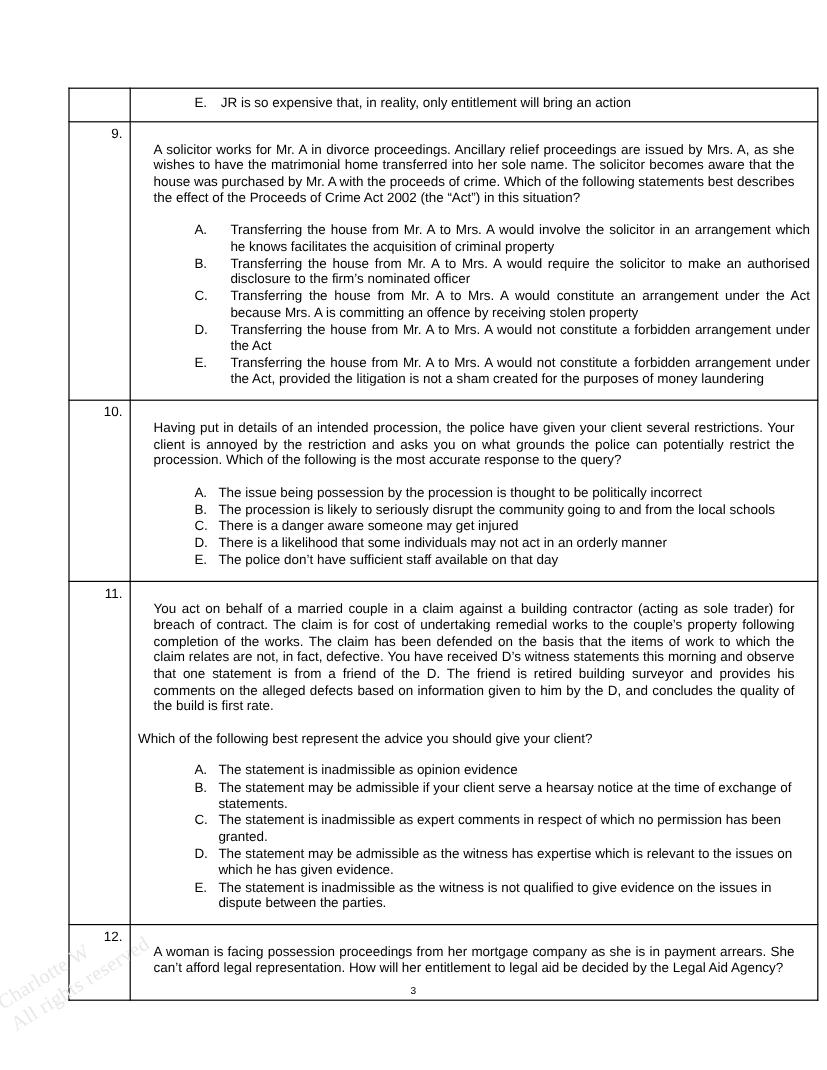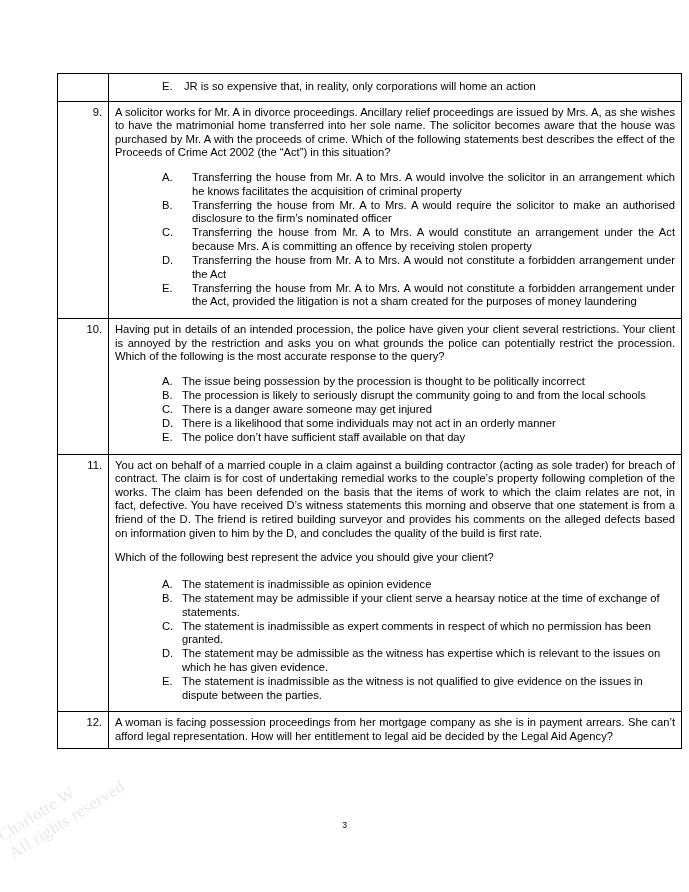--- a/index.html
+++ b/index.html
@@ -67,21 +67,21 @@
   .body-cell {
     padding: 4px 6px 5px 6px !important;
   }
 
   
   .stem {
     font-size: 11.2px;
     line-height: 13.6px;
     text-align: justify;
     text-justify: inter-word;
-    margin: 0;
+    margin: 13px;
     hyphens: none;
   }
   .subquestion {
     font-size: 11.2px;
     line-height: 13.6px;
     text-align: left;
     margin: 11px 0 13px 0;
   }
 
   
@@ -146,21 +146,21 @@
       <col class="col-num">
       <col>
     </colgroup>
     <tbody>
 
       <tr>
         <td class="num-cell"></td>
         <td class="body-cell">
           <div class="single-option">
             <span class="opt-letter">E.</span>
-            <span class="opt-text">JR is so expensive that, in reality, only corporations will home an action</span>
+            <span class="opt-text">JR is so expensive that, in reality, only entitlement will bring an action</span>
           </div>
         </td>
       </tr>
 
       <tr>
         <td class="num-cell">9.</td>
         <td class="body-cell">
           <p class="stem">A solicitor works for Mr. A in divorce proceedings.  Ancillary relief proceedings are issued by Mrs. A, as she wishes to have the matrimonial home transferred into her sole name.  The solicitor becomes aware that the house was purchased by Mr. A with the proceeds of crime.  Which of the following statements best describes the effect of the Proceeds of Crime Act 2002 (the “Act”) in this situation?</p>
           <ul class="options">
             <li>

